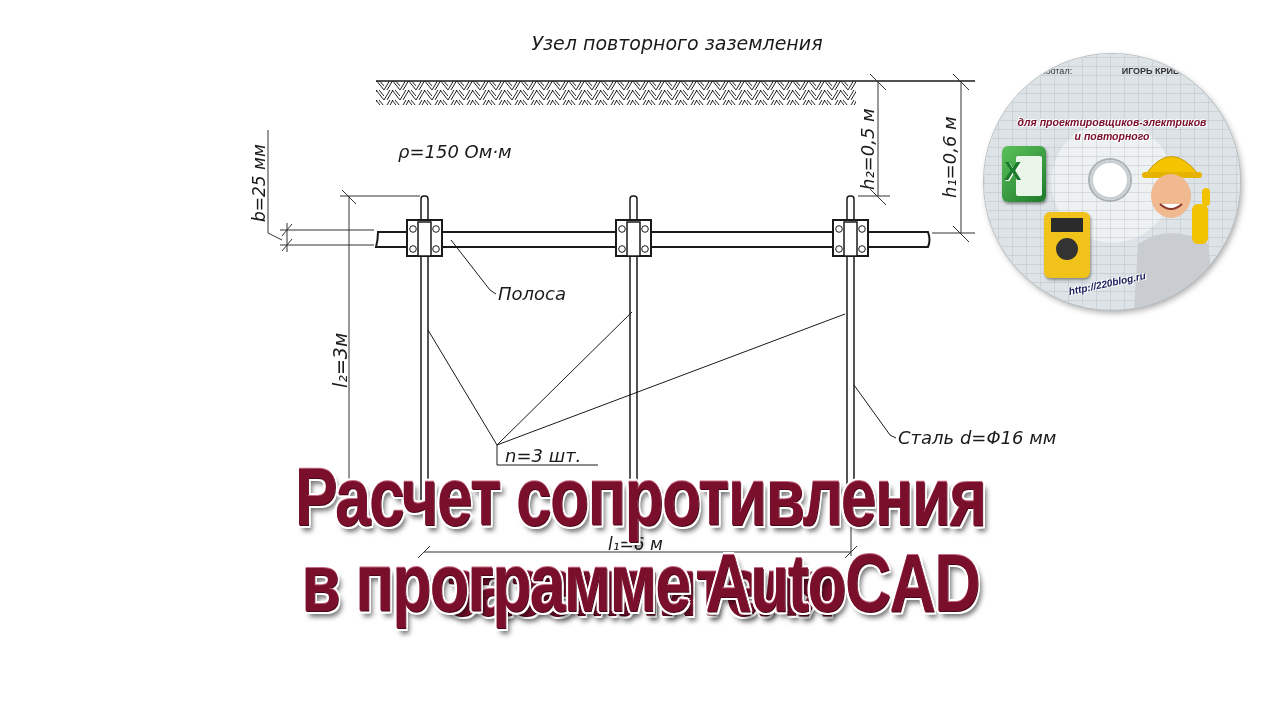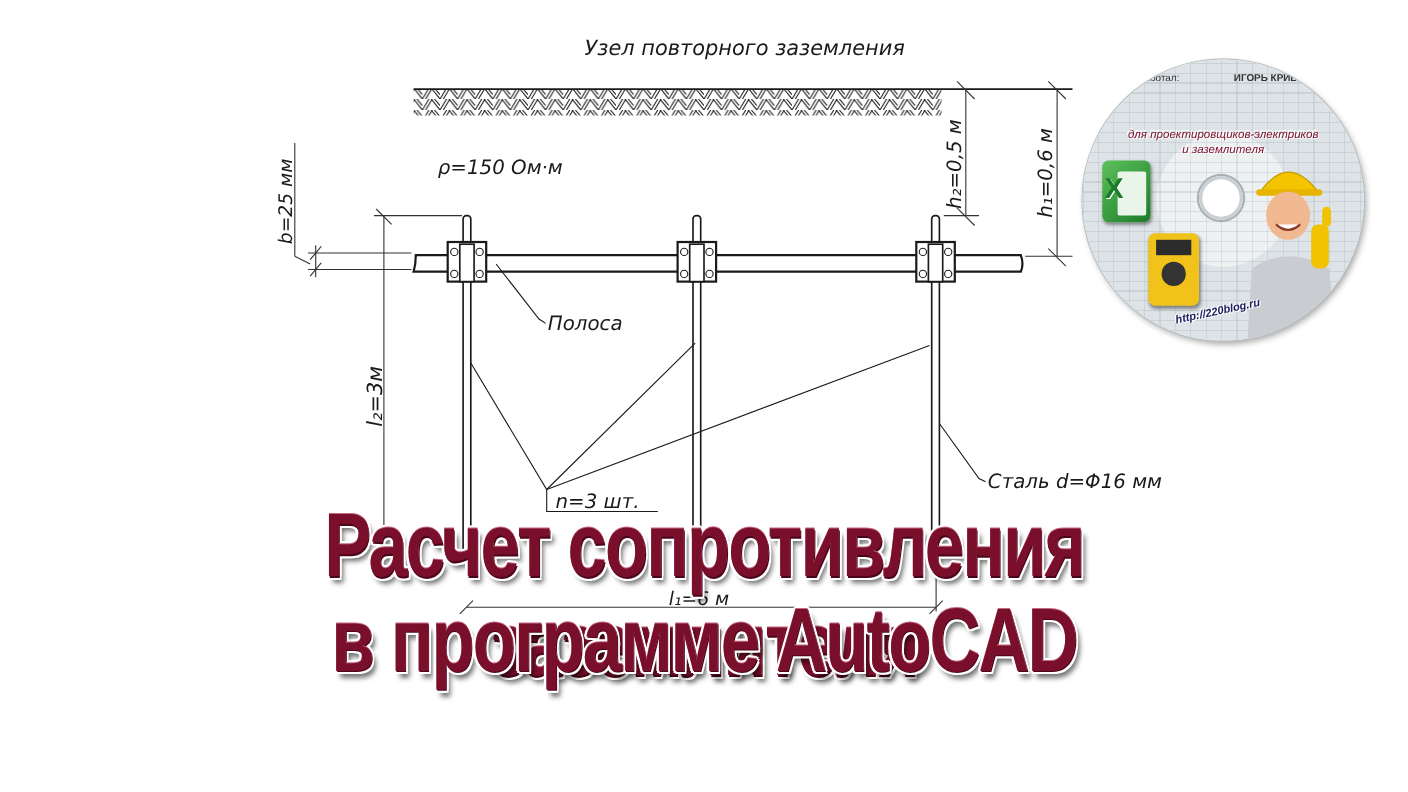--- a/index.html
+++ b/index.html
@@ -31,21 +31,21 @@
   }
   #disc .grid {
     position: absolute; inset: 0; border-radius: 50%;
     background:
       repeating-linear-gradient(0deg, rgba(150,160,170,0.25) 0 1px, transparent 1px 9px),
       repeating-linear-gradient(90deg, rgba(150,160,170,0.22) 0 1px, transparent 1px 14px);
   }
   #disc-author { position: absolute; top: 12px; left: 0; width: 256px; text-align: center; font-size: 9px; color: #333; font-family: "Liberation Sans", sans-serif; }
   #disc-author b { font-weight: bold; padding-left: 47px; }
   #disc-title { position: absolute; top: 32px; left: 0; width: 256px; text-align: center; font-family: "Liberation Sans", sans-serif; font-style: italic; font-weight: bold; font-size: 24px; color: #8a1030; text-shadow: 1px 1px 0 #fff, -1px -1px 0 #fff, 1px -1px 0 #fff, -1px 1px 0 #fff; letter-spacing: 0.5px; }
-  #disc-sub1, #disc-sub2 { position: absolute; left: 0; width: 256px; text-align: center; font-family: "Liberation Sans", sans-serif; font-style: italic; font-weight: normal; font-size: 10.5px; color: #7a0f2c; text-shadow: 1px 1px 0 #fff, -1px -1px 0 #fff; }
+  #disc-sub1, #disc-sub2 { position: absolute; left: 0; width: 256px; text-align: center; font-family: "Liberation Sans", sans-serif; font-style: italic; font-weight: bold; font-size: 10.5px; color: #7a0f2c; text-shadow: 1px 1px 0 #fff, -1px -1px 0 #fff; }
   #disc-sub1 { top: 62px; } #disc-sub2 { top: 76px; }
   #excel-icon { position: absolute; left: 18px; top: 92px; width: 44px; height: 56px; border-radius: 6px;
     background: linear-gradient(135deg, #5cc25b, #1d7a2a); box-shadow: 1px 2px 3px rgba(0,0,0,0.4); }
   #excel-icon .sheet { position: absolute; left: 14px; top: 10px; width: 26px; height: 40px; background: #e9f5e9; border-radius: 2px; }
   #excel-icon .x { position: absolute; left: 2px; top: 10px; font: bold 26px "Liberation Sans", sans-serif; color: #1a7c2b; text-shadow: 1px 1px 0 #fff; }
   #disc-hole { position: absolute; left: 106px; top: 106px; width: 40px; height: 40px; border-radius: 50%; background: #ffffff; box-shadow: inset 0 0 0 3px #c9d0d4, 0 0 0 2px #a9b0b4; }
   #engineer { position: absolute; left: 132px; top: 80px; width: 110px; height: 176px; }
   #multimeter { position: absolute; left: 60px; top: 158px; width: 46px; height: 66px; border-radius: 6px; background: #f1c21a; box-shadow: 1px 2px 3px rgba(0,0,0,0.4); }
   #multimeter .screen { position: absolute; left: 7px; top: 6px; width: 32px; height: 14px; background: #2b2b2b; }
   #multimeter .dial { position: absolute; left: 12px; top: 26px; width: 22px; height: 22px; border-radius: 50%; background: #333; }
@@ -157,21 +157,21 @@
     <line x1="845" y1="558" x2="857" y2="546"></line>
     <line x1="851" y1="500" x2="851" y2="556"></line>
   </g>
   <text class="cad" x="608" y="550" font-size="17">l₁=6 м</text>
 </svg>
 
 <div id="disc">
   <div class="grid"></div>
   <div id="disc-author"><span>Разработал:</span> <b>ИГОРЬ КРИВУЛЕЦ</b></div>
   <div id="disc-sub1">для проектировщиков-электриков</div>
-  <div id="disc-sub2">и заземлителя</div>
+  <div id="disc-sub2">и повторного</div>
   <div id="excel-icon">
       <div class="sheet"></div>
       <div class="x">X</div>
     </div>
   <div id="disc-hole"></div>
   <svg id="engineer" viewBox="0 0 110 176">
     <path d="M30 40 Q55 5 82 40 Z" fill="#f5c400" stroke="#c49a00"></path>
     <rect x="26" y="38" width="60" height="6" rx="3" fill="#e6b400"></rect>
     <ellipse cx="55" cy="62" rx="20" ry="22" fill="#f0b98f"></ellipse>
     <path d="M44 70 Q55 80 66 70" stroke="#8a3b2a" stroke-width="2" fill="#fff"></path>

